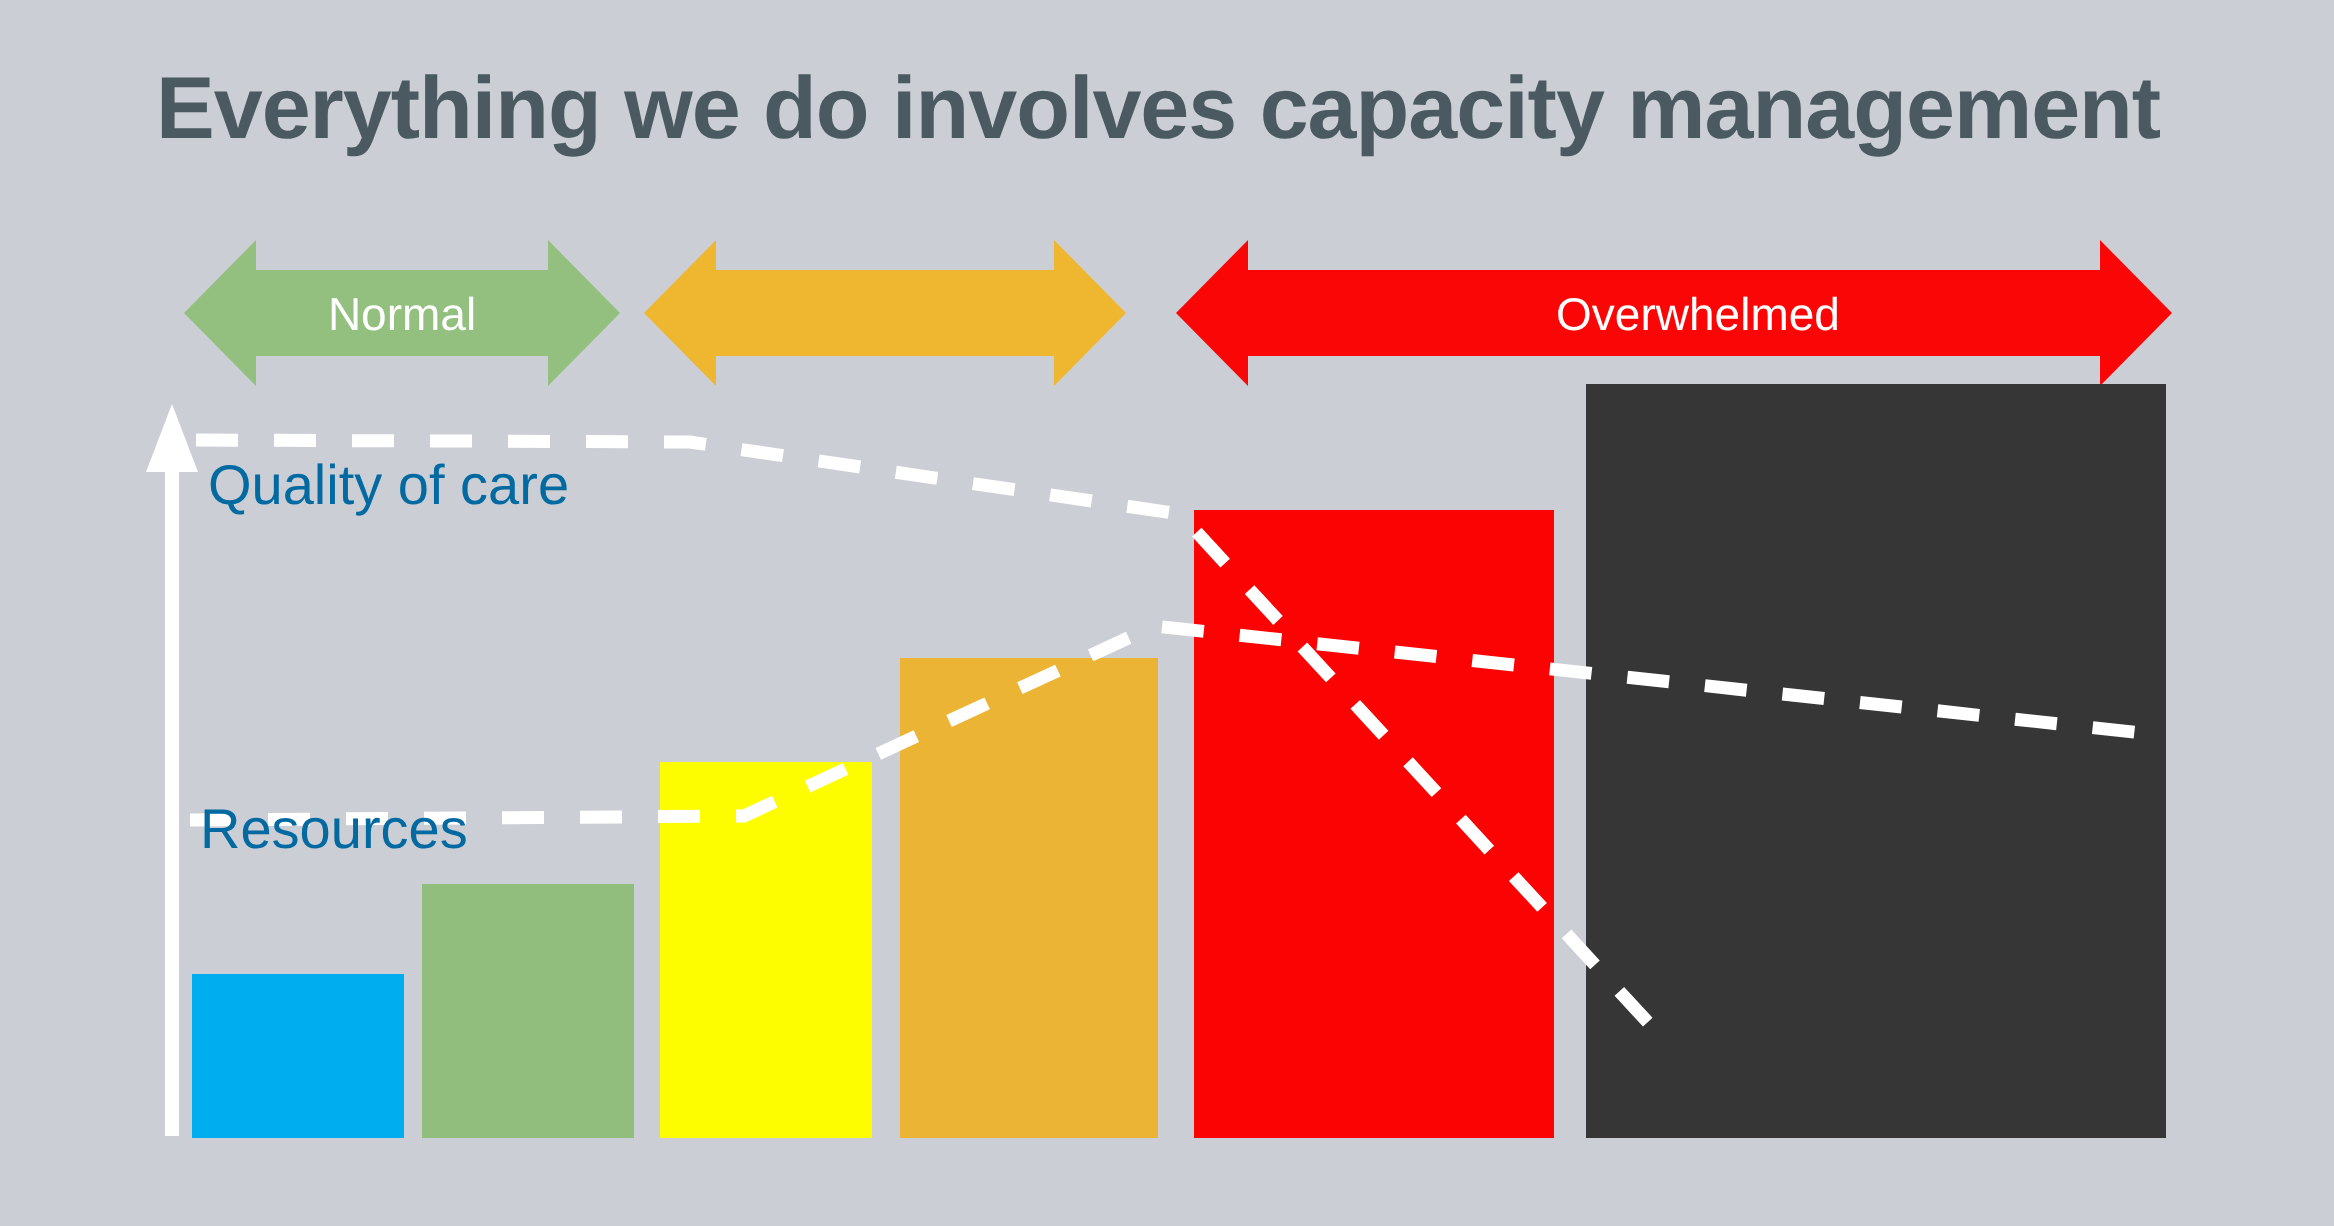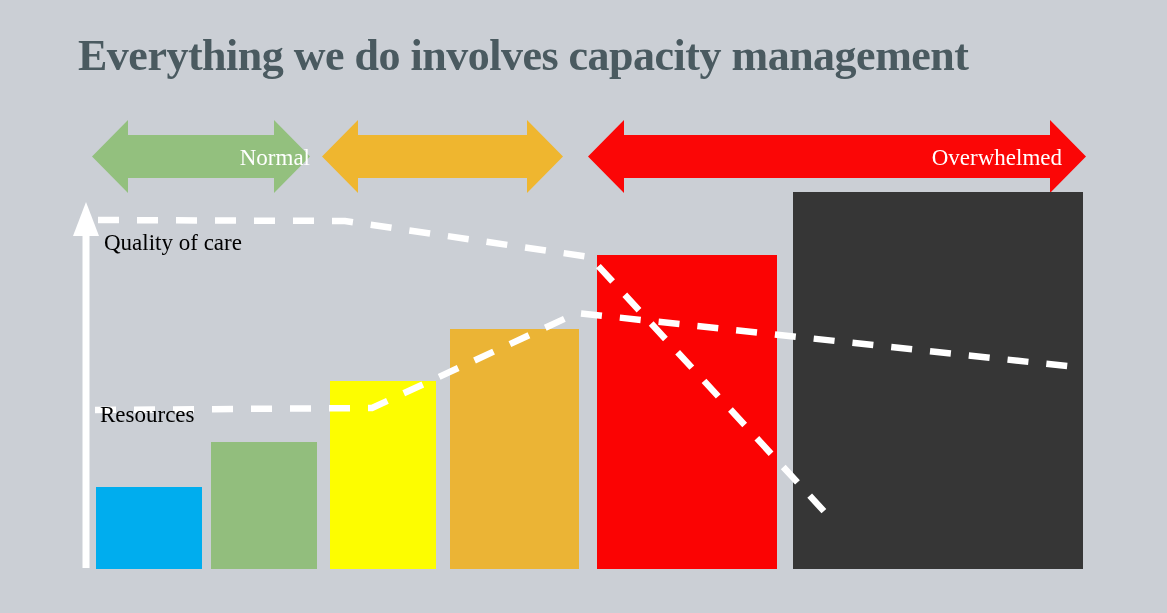--- a/index.html
+++ b/index.html
@@ -1,31 +1,31 @@
 <!DOCTYPE html>
 <html><head>
 <meta charset="utf-8">
 <style>
   html,body{margin:0;padding:0;background:#CBCFD5;}
   .slide{
     position:relative;width:1131px;height:613px;overflow:hidden;
-    background:#CBCFD5;font-family:Liberation Serif, serif;
+    background:#CBCFD5;font-family:Liberation Sans, sans-serif;
   }
   .slide-title{
     position:absolute;left:78px;top:30px;margin:0;
     font-size:44px;font-weight:bold;letter-spacing:-0.5px;
     color:#4A5A60;white-space:nowrap;
   }
   #chart-svg{position:absolute;left:0;top:0;width:1167px;height:613px;display:block;}
   .zone-label{
     position:absolute;top:146px;line-height:23px;font-size:23px;
-    text-align:right;color:#FFFFFF;white-space:nowrap;
+    text-align:center;color:#FFFFFF;white-space:nowrap;
   }
   .line-label{
-    position:absolute;font-size:23px;line-height:23px;color:#000000;white-space:nowrap;
+    position:absolute;font-size:28px;line-height:23px;color:#0369a1;white-space:nowrap;
   }
   .label-quality{left:104px;top:231px;}
   .label-resources{left:100px;top:403px;}
 </style>
 </head>
 <body>
 
 <div class="slide">
 
   <h1 class="slide-title">Everything we do involves capacity management</h1>
@@ -40,18 +40,18 @@
       <rect x="450" y="329" width="129" height="240" fill="#EBB435"></rect>
       <rect x="597" y="255" width="180" height="314" fill="#FB0303"></rect>
       <rect x="793" y="192" width="290" height="377" fill="#363636"></rect>
       <line x1="86" y1="568" x2="86" y2="232" stroke="#FFFFFF" stroke-width="7"></line>
       <polygon points="86,202 73,236 99,236" fill="#FFFFFF"></polygon>
       <polyline points="98,220 345,221 590,257 833,521" fill="none" stroke="#FFFFFF" stroke-width="6.5" stroke-dasharray="21 18"></polyline>
       <polyline points="95,410 372,408 577,313 1085,368" fill="none" stroke="#FFFFFF" stroke-width="6.5" stroke-dasharray="21 18"></polyline>
     </svg>
 
   <div class="zone-label" style="left: 92px; width: 218px;">Normal</div>
-  <div class="zone-label" style="left: 564px; width: 498px;">Overwhelmed</div>
+  <div class="zone-label" style="left: 600px; width: 498px;">Overwhelmed</div>
 
   <div class="line-label label-quality">Quality of care</div>
   <div class="line-label label-resources">Resources</div>
 
 </div>
 
 </body></html>

